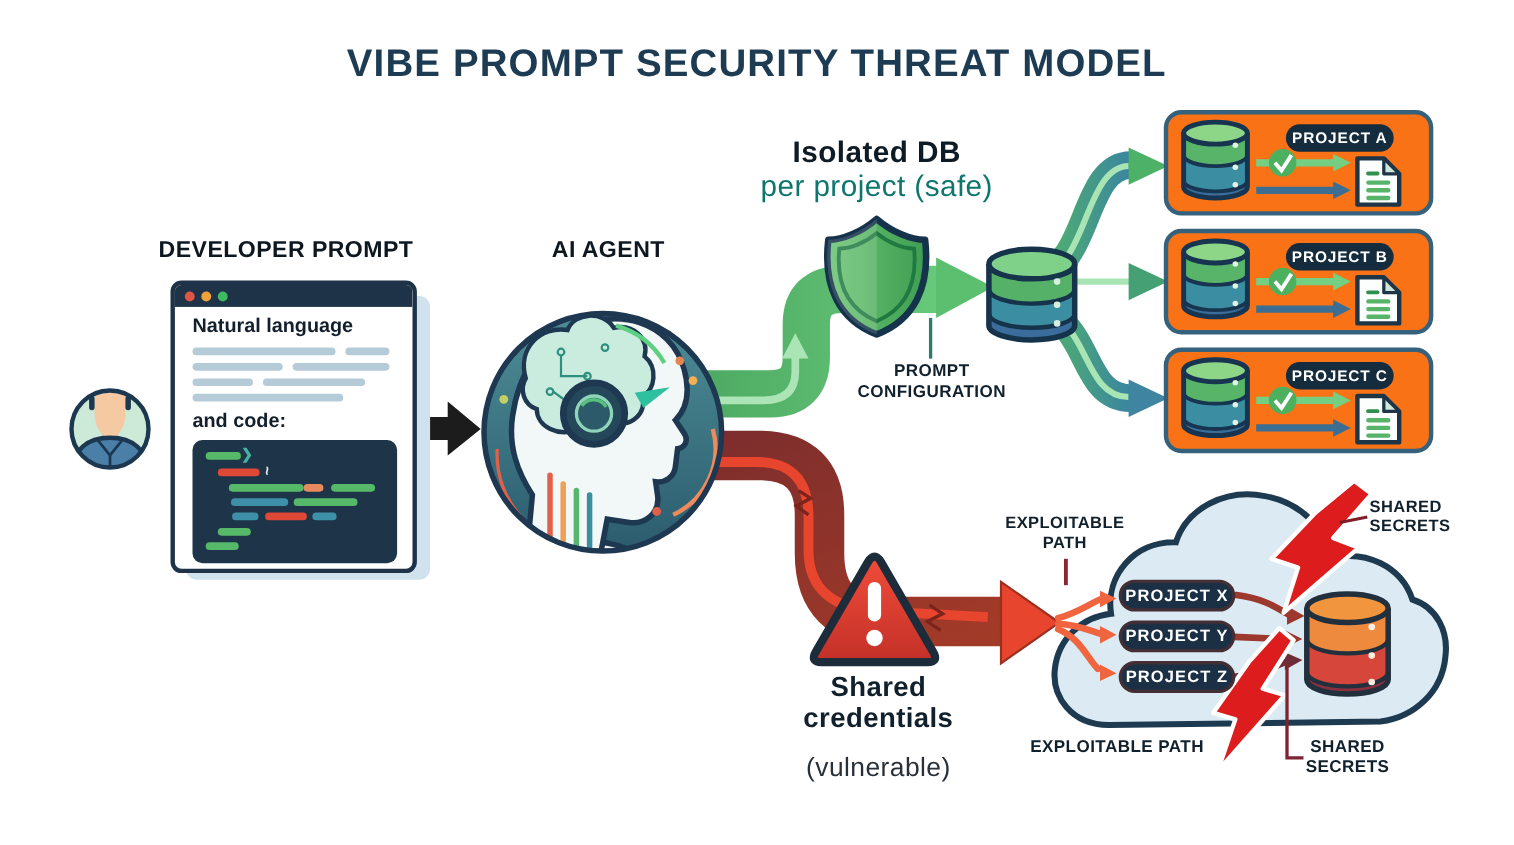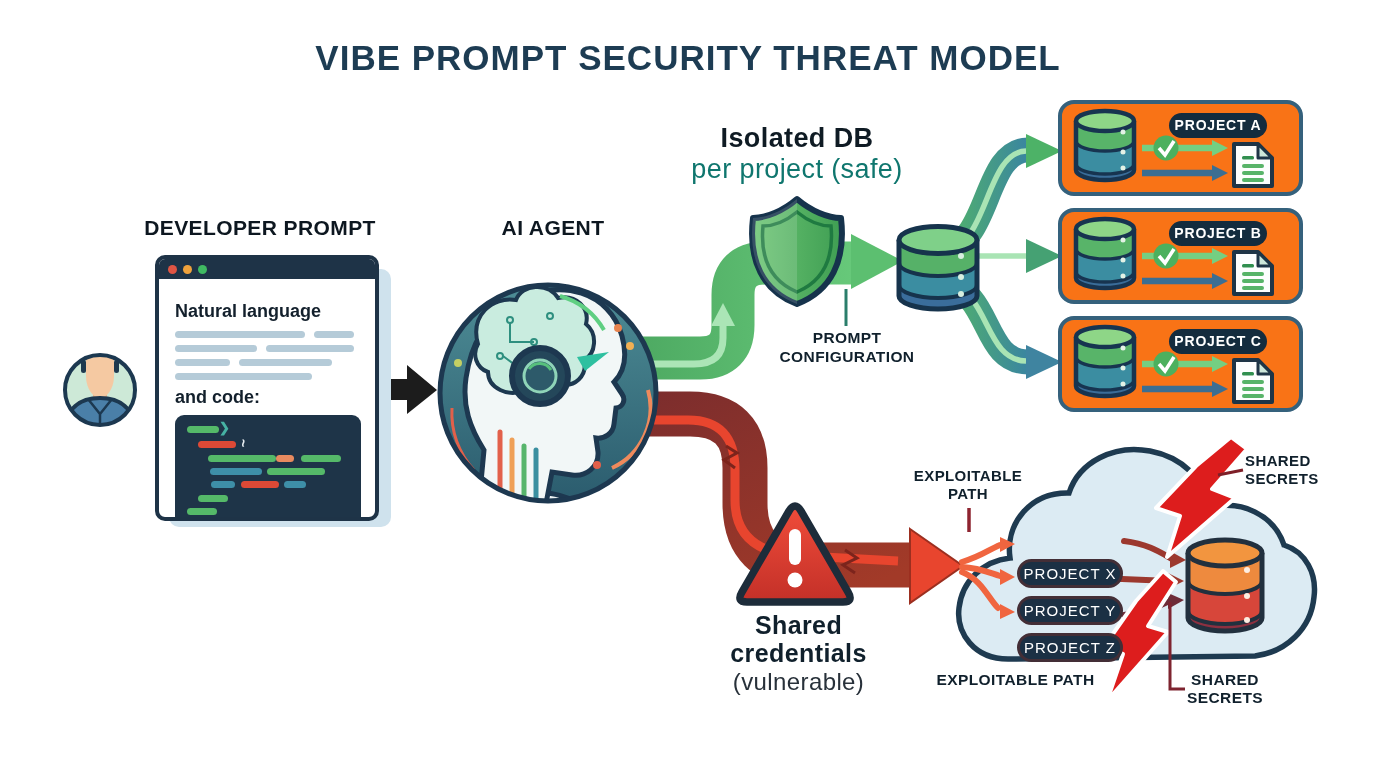--- a/index.html
+++ b/index.html
@@ -7,54 +7,54 @@
          font-family:"Liberation Sans",sans-serif;}
   svg.art{position:absolute;left:0;top:0;}
   .lbl{position:absolute;font-weight:800;color:#10202c;text-align:center;line-height:1.15;letter-spacing:.4px;}
   .title{left:0;right:0;top:38px;font-size:35px;letter-spacing:1px;color:#1d3c53;}
   .dev-heading{left:120px;top:216px;width:280px;font-size:21px;color:#0d1720;}
   .ai-heading{left:463px;top:216px;width:180px;font-size:21px;color:#0d1720;}
   .isolated{left:683px;top:123px;width:228px;font-size:27px;color:#0f1b24;}
   .isolated .sub{font-weight:400;color:#0f766e;}
   .secure-config{left:772px;top:329px;width:150px;font-size:15.5px;line-height:1.2;}
   .shared-cred{left:721px;top:611px;width:155px;font-size:25px;line-height:1.12;}
-  .shared-cred .sub{font-weight:400;font-size:24px;color:#28313a;margin-top:2px;}
+  .shared-cred .sub{font-weight:400;font-size:24px;color:#28313a;margin-top:18px;}
   .small-tag{font-size:15px;line-height:1.2;}
   .exploit-top{left:898px;top:467px;width:140px;}
   .shared-top{left:1245px;top:452px;width:110px;text-align:left;}
   .exploit-bottom{left:928px;top:671px;width:175px;font-size:15.5px;}
   .shared-bottom{left:1166px;top:671px;width:118px;font-size:15.5px;}
 
   
   .win-shadow{position:absolute;left:169px;top:269px;width:222px;height:258px;background:#cfe2ed;border-radius:10px;}
   .window{position:absolute;left:155px;top:255px;width:224px;height:266px;background:#ffffff;
           border:4px solid #1e3347;border-radius:10px;box-sizing:border-box;overflow:hidden;}
   .titlebar{height:20px;background:#1e3347;display:flex;align-items:center;padding-left:9px;gap:6px;}
   .dot{width:9px;height:9px;border-radius:50%;}
-  .win-body{position:relative;padding:20px 14px 0 16px;}
+  .win-body{position:relative;padding:5px 14px 0 16px;}
   .nl-label,.code-label{font-size:18px;font-weight:800;color:#13202c;}
   .nl-label{margin:2px 0 9px 0;}
   .code-label{margin:7px 0 7px 0;}
   .grow{display:flex;gap:9px;margin-bottom:7px;}
   .gline{height:7px;border-radius:4px;background:#b5cbd8;}
   .codeblock{position:relative;height:112px;background:#1e3448;border-radius:9px;}
   .cline{position:absolute;height:7px;border-radius:4px;}
   .c-green{background:#55b969;} .c-red{background:#dd4936;} .c-teal{background:#3e8fa8;} .c-orange{background:#e88a5f;}
   .chev{position:absolute;color:#46b2a4;font-size:13px;font-weight:800;line-height:13px;}
   .squig{position:absolute;color:#e8eef2;font-size:14px;font-weight:700;transform:rotate(90deg);line-height:12px;}
 
   
   .pbox{position:absolute;left:1058px;width:245px;height:96px;background:#f97316;
         border:4px solid #35617c;border-radius:16px;box-sizing:border-box;}
   .box-pill{position:absolute;left:107px;top:9px;width:98px;height:25px;background:#142c3e;border-radius:13px;
             color:#fff;font-size:14px;font-weight:800;text-align:center;line-height:25px;letter-spacing:.8px;}
   
   .cloud-pill{position:absolute;left:1017px;width:106px;height:29px;background:#1b3044;border:3px solid #432e36;
-              border-radius:16px;color:#fff;font-weight:400;font-size:15px;line-height:23px;text-align:center;
-              letter-spacing:1px;box-sizing:border-box;margin-top:32px;}
+              border-radius:16px;color:#fff;font-weight:700;font-size:15px;line-height:23px;text-align:center;
+              letter-spacing:1px;box-sizing:border-box;}
 </style>
 </head>
 <body>
 
 <div id="stage">
 
   <svg class="art" width="1376" height="768" viewBox="0 0 1376 768">
     <defs>
       <linearGradient id="gGreen" x1="0" y1="0" x2="1" y2="0">
         <stop offset="0" stop-color="#49a45e"></stop>

